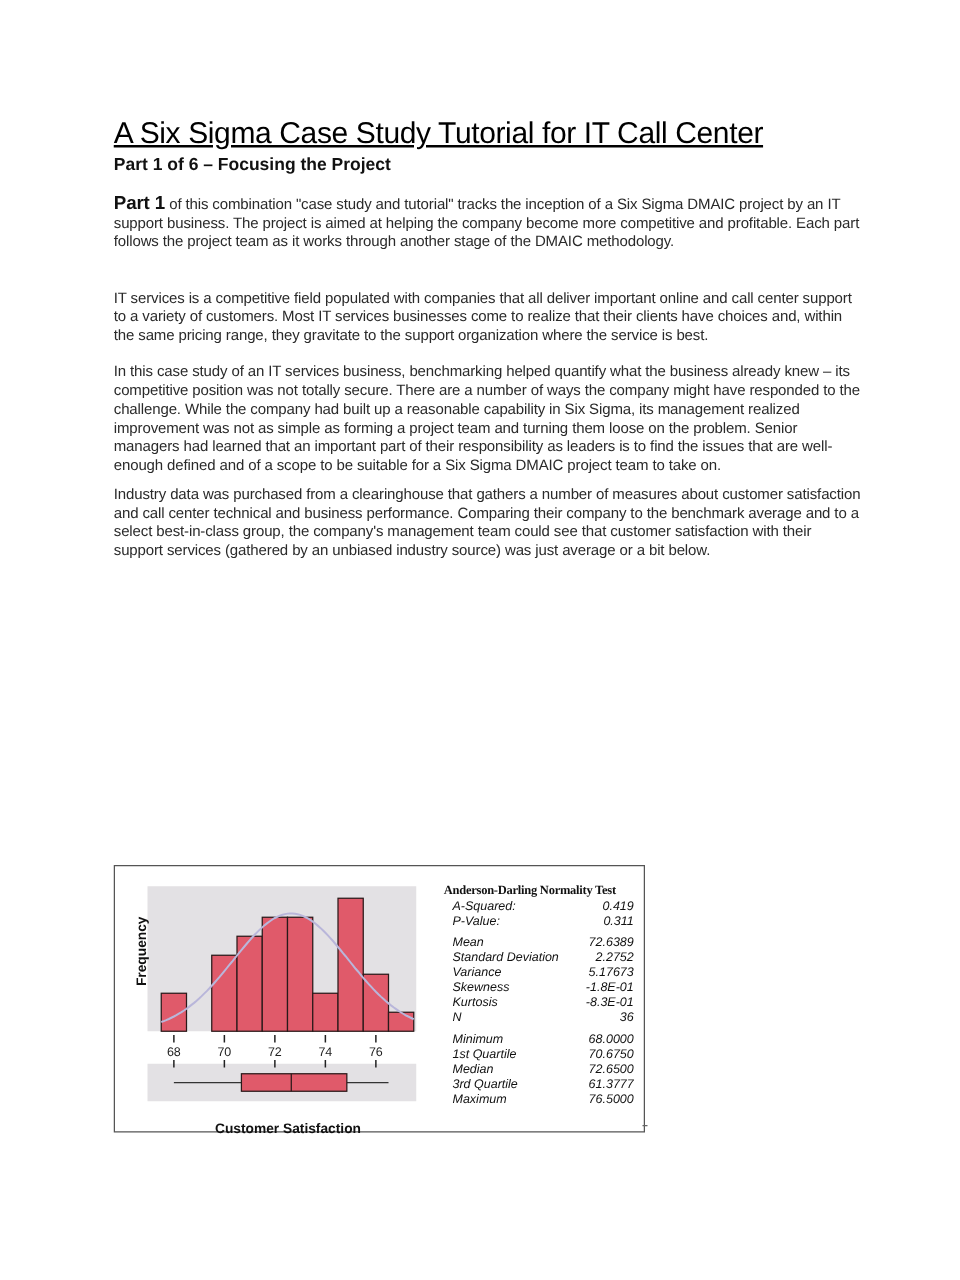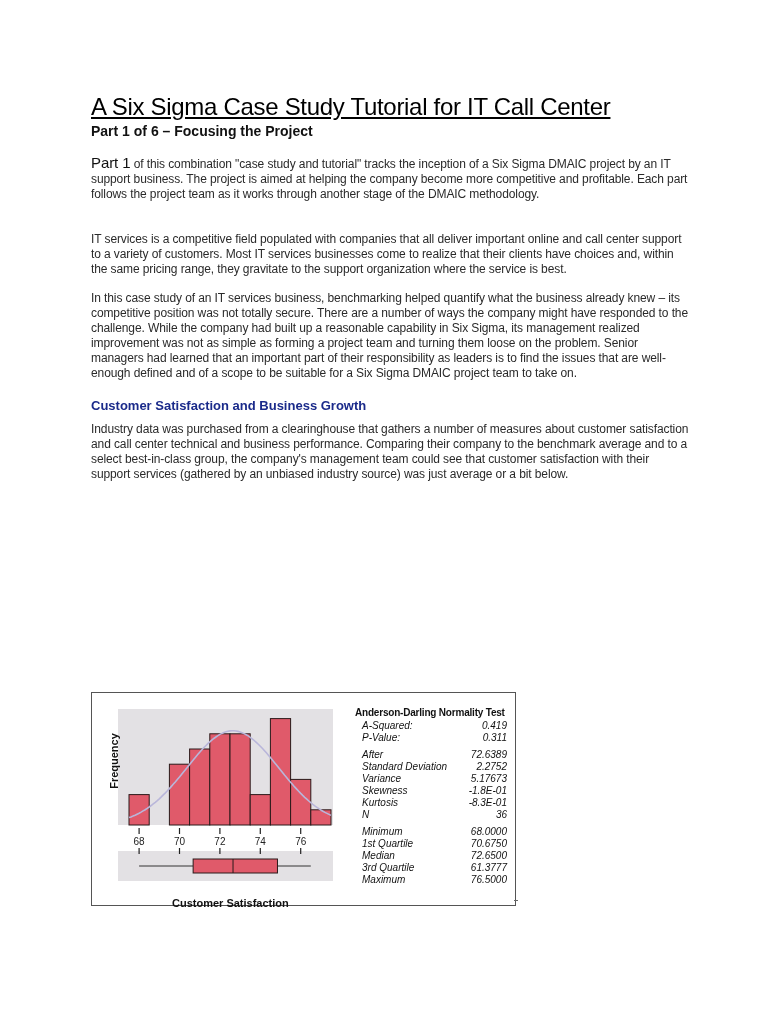--- a/index.html
+++ b/index.html
@@ -5,48 +5,47 @@
   html, body { margin: 0; padding: 0; background: #ffffff; }
   body { width: 768px; height: 1024px; position: relative; overflow: hidden;
          font-family: "Liberation Sans", sans-serif; color: #222; }
   .page { position: absolute; left: 91px; top: 92px; width: 600px; }
   .title { font-size: 24px; font-weight: normal; color: #000; margin: 0; letter-spacing: -0.3px; line-height: 30px; text-decoration: underline; }
   .subtitle { font-size: 14px; font-weight: bold; color: #111; margin: 0; line-height: 18px; }
   .byline { font-size: 12px; color: #333; margin-top: 15px; line-height: 16px; }
   .byline a { color: #1a3fb5; text-decoration: underline; }
   p { font-size: 12px; line-height: 15px; margin: 0; color: #2a2a2a; letter-spacing: -0.1px; }
   .p1 { margin-top: 15px; }
-  .p1 .lead { font-size: 15px; font-weight: normal; color: #111; }
+  .p1 .lead { font-size: 15px; font-weight: bold; color: #111; }
   .p2 { margin-top: 30px; }
   .p3 { margin-top: 14px; }
   .p4 { margin-top: 14px; }
   .section-head { font-size: 13px; font-weight: bold; color: #1a2a8a; margin-top: 17px; line-height: 16px; }
   .p5 { margin-top: 8px; }
   .figure { position: absolute; left: 91px; top: 692px; width: 423px; height: 212px;
             border: 1px solid #555; background: #fff; }
   .fig-tick { position: absolute; left: 514px; top: 900px; width: 4px; height: 1px; background: #666; }
   .plot-bg { position: absolute; left: 26px; top: 16px; width: 215px; height: 116px; background: #e3e1e4; }
   .box-bg { position: absolute; left: 26px; top: 158px; width: 215px; height: 30px; background: #e3e1e4; }
   .ylabel { position: absolute; left: -6px; top: 62px; transform: rotate(-90deg); font-size: 11px; font-weight: bold; color: #111; }
   .xlabel { position: absolute; left: 80px; top: 192px; font-size: 11px; font-weight: bold; color: #111; margin-top: 12px; }
   .stats { position: absolute; left: 263px; top: 14px; width: 152px; font-size: 10px; color: #111; }
-  .stats .st-title { font-weight: bold; font-size: 10px; margin-bottom: 2px; letter-spacing: -0.2px; }
+  .stats .st-title { font-weight: bold; font-size: 10px; margin-bottom: 2px; letter-spacing: -0.2px; font-family: Liberation Serif, serif; }
   .stats .row { display: flex; justify-content: space-between; line-height: 12px; padding-left: 7px; font-style: italic; }
   .stats .gap { height: 5px; }
 </style>
 </head>
 <body>
 
 <div class="page">
   <h1 class="title">A Six Sigma Case Study Tutorial for IT Call Center</h1>
   <h2 class="subtitle">Part 1 of 6 – Focusing the Project</h2>
   <p class="p1"><span class="lead">Part 1</span><span> of this combination "case study and tutorial" tracks the inception of a Six Sigma DMAIC project by an IT support business. The project is aimed at helping the company become more competitive and profitable. Each part follows the project team as it works through another stage of the DMAIC methodology.</span></p>
   <p class="p2">IT services is a competitive field populated with companies that all deliver important online and call center support to a variety of customers. Most IT services businesses come to realize that their clients have choices and, within the same pricing range, they gravitate to the support organization where the service is best.</p>
   <p class="p3">In this case study of an IT services business, benchmarking helped quantify what the business already knew – its competitive position was not totally secure. There are a number of ways the company might have responded to the challenge. While the company had built up a reasonable capability in Six Sigma, its management realized improvement was not as simple as forming a project team and turning them loose on the problem. Senior managers had learned that an important part of their responsibility as leaders is to find the issues that are well-enough defined and of a scope to be suitable for a Six Sigma DMAIC project team to take on.</p>
-  <div class="section-head">Customer Satisfaction and Business Growth</div>
   <p class="p5">Industry data was purchased from a clearinghouse that gathers a number of measures about customer satisfaction and call center technical and business performance. Comparing their company to the benchmark average and to a select best-in-class group, the company's management team could see that customer satisfaction with their support services (gathered by an unbiased industry source) was just average or a bit below.</p>
 </div>
 
 <div class="figure">
   <div class="plot-bg"></div>
   <div class="box-bg"></div>
   <svg id="chart-svg" width="250" height="190" style="position:absolute;left:0;top:0;">
       <rect x="37" y="101.6" width="20.2" height="30.4" fill="#e05a6a" stroke="#2a1a1a" stroke-width="1"></rect>
       <rect x="77.4" y="71.2" width="20.2" height="60.8" fill="#e05a6a" stroke="#2a1a1a" stroke-width="1"></rect>
       <rect x="97.6" y="56" width="20.2" height="76" fill="#e05a6a" stroke="#2a1a1a" stroke-width="1"></rect>
@@ -85,21 +84,21 @@
         <div class="row">
           <span>A-Squared:</span>
           <span>0.419</span>
         </div>
         <div class="row">
           <span>P-Value:</span>
           <span>0.311</span>
         </div>
         <div class="gap"></div>
         <div class="row">
-          <span>After</span>
+          <span>Mean</span>
           <span>72.6389</span>
         </div>
         <div class="row">
           <span>Standard Deviation</span>
           <span>2.2752</span>
         </div>
         <div class="row">
           <span>Variance</span>
           <span>5.17673</span>
         </div>

